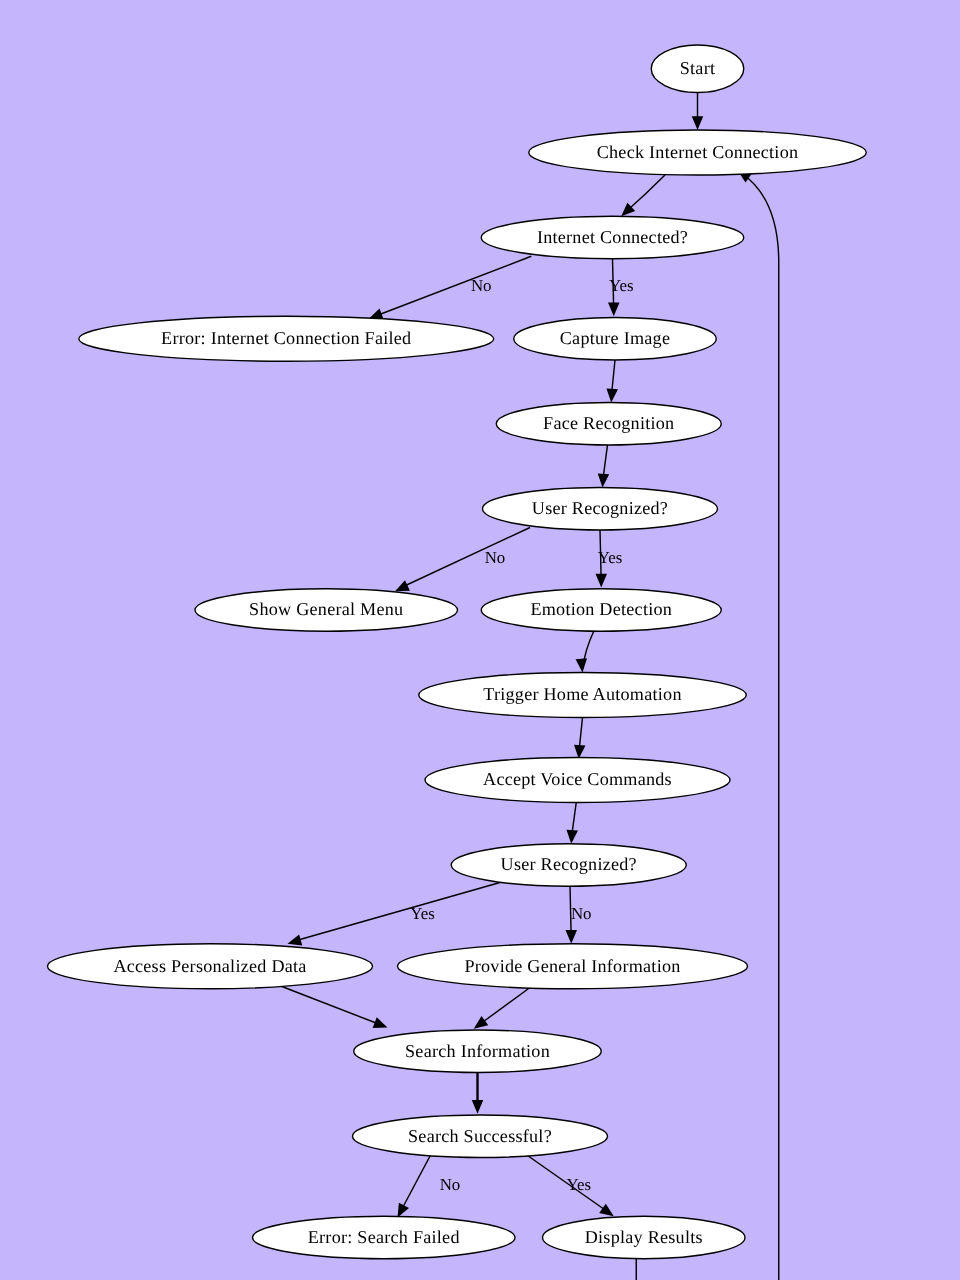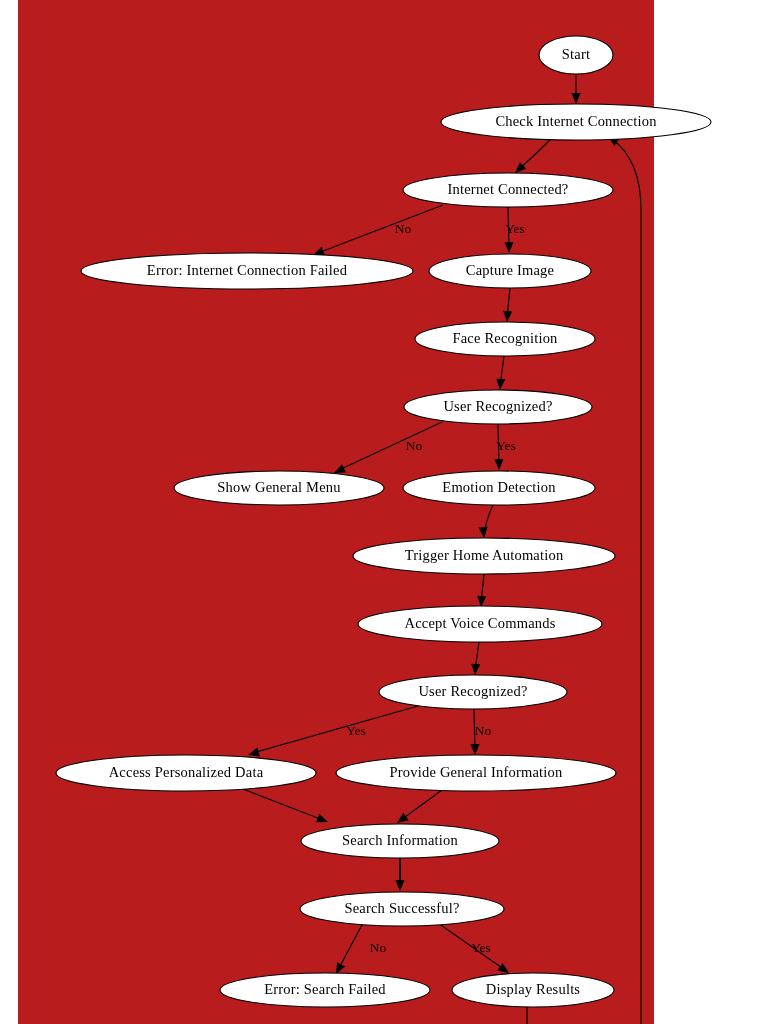--- a/index.html
+++ b/index.html
@@ -9,24 +9,23 @@
     background: #ffffff;
   }
   body {
     width: 768px;
     height: 1024px;
     overflow: hidden;
     font-family: "Liberation Serif", serif;
   }
   #flowchart-root {
     position: relative;
-    width: 636px;
+    width: 768px;
     height: 1024px;
-    background: #b91c1c;
-    margin-left: 18px;
+    background: #c4b5fd;
   }
   svg#flow-svg {
     display: block;
     width: 768px;
     height: 1024px;
   }
   .node-ellipse {
     fill: #ffffff;
     stroke: #000000;
     stroke-width: 1.1;

